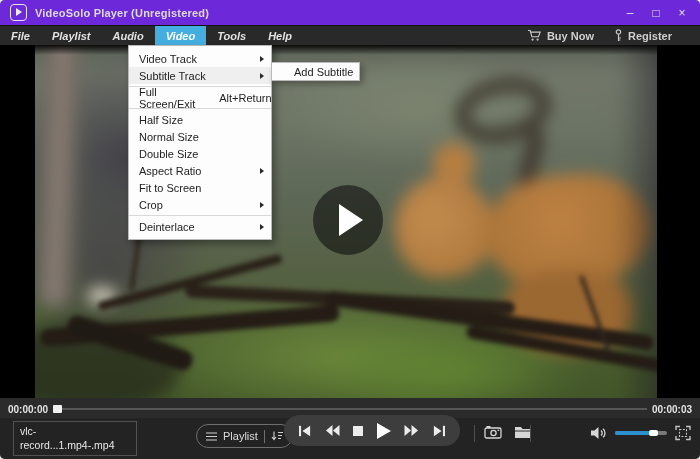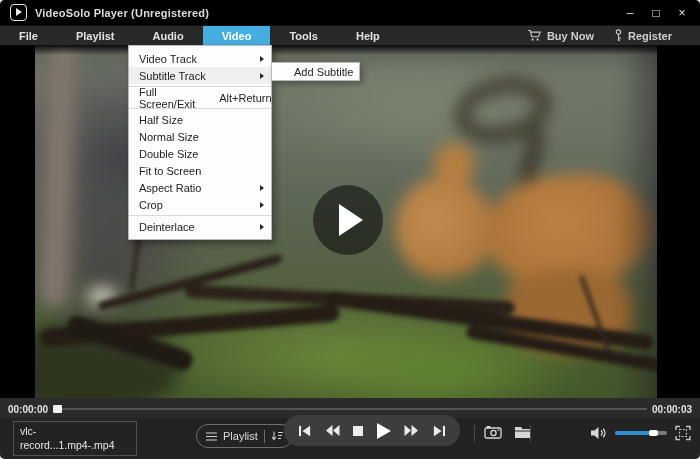--- a/index.html
+++ b/index.html
@@ -1,31 +1,31 @@
 <!DOCTYPE html>
 <html><head>
 <meta charset="utf-8">
 <style>
   html,body{margin:0;padding:0;background:#e9e9e9;font-family:"Liberation Sans",sans-serif;}
   .window{position:relative;width:700px;height:459px;background:#1e1e1e;overflow:hidden;
           border-radius:5px;box-shadow:inset 0 0 0 1px #bdbdbd;}
   
-  .titlebar{position:absolute;top:0;left:0;right:0;height:26px;background:#000000;
+  .titlebar{position:absolute;top:0;left:0;right:0;height:26px;background:#6d28d9;
             display:flex;align-items:center;padding:0 10px;box-sizing:border-box;
             border-bottom:1px solid #121212;}
   .logo{width:15px;height:15px;border:1.6px solid #e6e6e6;border-radius:4px;position:relative;flex:0 0 auto;}
   .logo::after{content:"";position:absolute;left:4.5px;top:3px;width:0;height:0;
                border-left:6px solid #eaeaea;border-top:4.5px solid transparent;border-bottom:4.5px solid transparent;}
   .title{color:#dcdcdc;font-size:11px;margin-left:8px;font-weight:bold;letter-spacing:.2px;}
   .winbtns{margin-left:auto;display:flex;align-items:center;gap:10px;}
   .winbtn{color:#e3e3e3;font-size:12px;width:16px;text-align:center;cursor:default;line-height:16px;}
   
   .menubar{position:absolute;top:26px;left:0;right:0;height:19px;background:#292929;
            display:flex;align-items:stretch;font-size:11px;color:#e2e2e2;font-weight:bold;}
-  .menubar .mitem{display:flex;align-items:center;padding:0 19px;}
+  .menubar .mitem{display:flex;align-items:center;padding:0 11px;font-style:italic;}
   .menubar .mitem.active{background:#45aee0;color:#fff;}
   .menu-right{margin-left:auto;display:flex;align-items:center;gap:20px;padding-right:28px;color:#cfcfcf;}
   .menu-right .ritem{display:flex;align-items:center;gap:5px;}
   
   .video{position:absolute;top:45px;left:0;right:0;height:353px;background:#000;}
   .scene{position:absolute;left:35px;top:0;width:622px;height:353px;overflow:hidden;background:#55604c;}
   .blurlayer{position:absolute;left:-18px;top:-18px;right:-18px;bottom:-18px;filter:blur(8px);
     background:linear-gradient(180deg,#4c5248 0%,#71786a 12%,#6c7465 26%,#5d6756 44%,#566145 62%,#4b5d31 80%,#405426 100%);}
   .blob{position:absolute;}
   .blob-a{left:-30px;top:20px;width:280px;height:220px;border-radius:50%;
@@ -198,25 +198,25 @@
     <div class="dd-item">
       <span>Half Size</span>
     </div>
     <div class="dd-item">
       <span>Normal Size</span>
     </div>
     <div class="dd-item">
       <span>Double Size</span>
     </div>
     <div class="dd-item">
+      <span>Aspect Ratio</span>
+      <span class="dd-arrow"></span>
+    </div>
+    <div class="dd-item">
       <span>Fit to Screen</span>
-    </div>
-    <div class="dd-item">
-      <span>Aspect Ratio</span>
-      <span class="dd-arrow"></span>
     </div>
     <div class="dd-item">
       <span>Crop</span>
       <span class="dd-arrow"></span>
     </div>
     <div class="dd-sep"></div>
     <div class="dd-item">
       <span>Deinterlace</span>
       <span class="dd-arrow"></span>
     </div>

